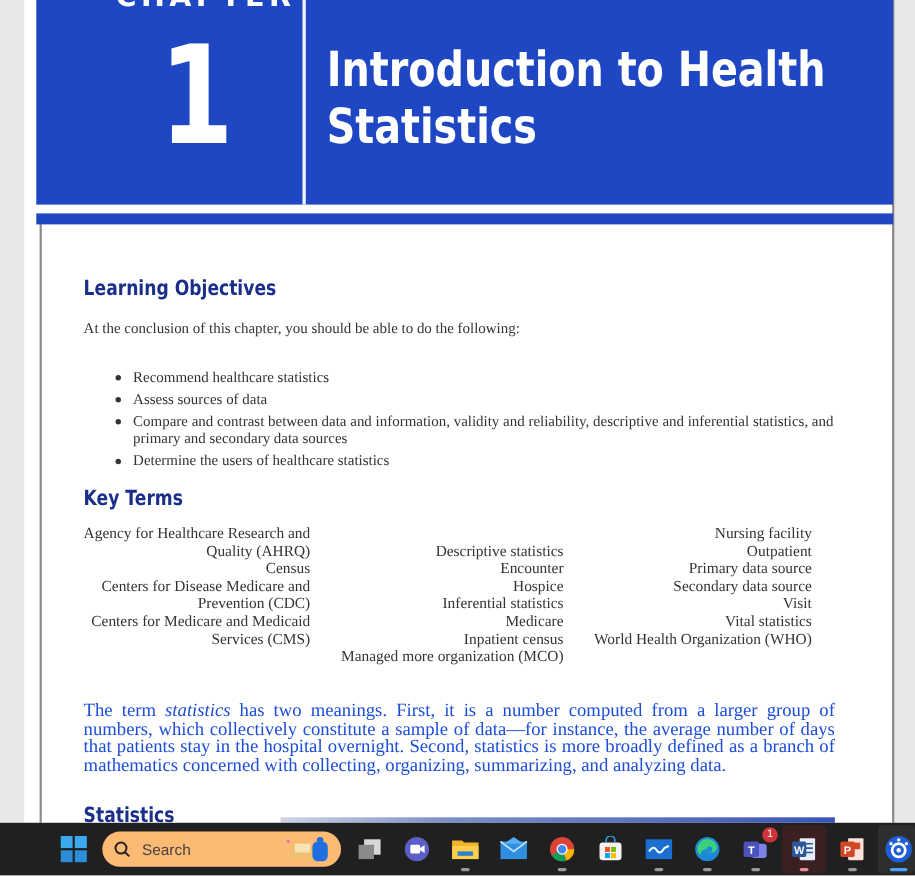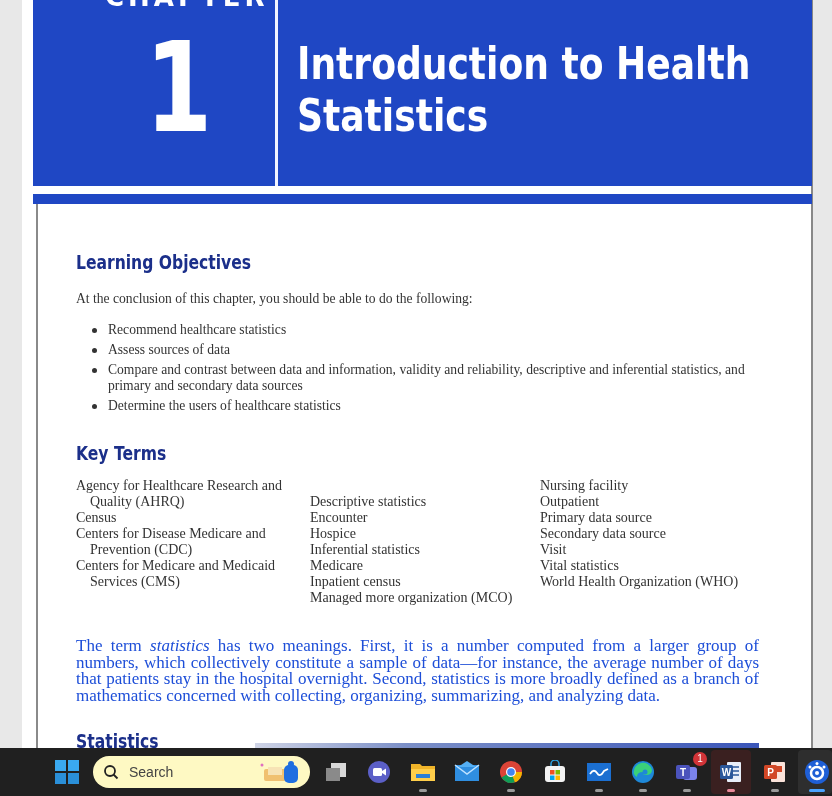--- a/index.html
+++ b/index.html
@@ -34,34 +34,34 @@
     font-family:"DejaVu Sans", sans-serif; font-weight:bold; font-size:44px; line-height:52px;
     transform:scaleX(0.82); transform-origin:left top; white-space:nowrap;
   }
   .banner-stripe { position:absolute; left:33px; top:194px; width:779px; height:10px; background:#1f47c4; }
   .h-section {
     position:absolute; color:#1b2f8a;
     font-family:"DejaVu Sans", sans-serif; font-weight:bold; font-size:19px;
     transform:scaleX(0.82); transform-origin:left top; white-space:nowrap;
   }
   .para { position:absolute; color:#333; font-size:13.6px; line-height:16px; }
-  .bullets { position:absolute; left:90px; top:322px; width:680px; margin:0; padding:0; list-style:none; }
+  .bullets { position:absolute; left:90px; top:322px; width:680px; margin:13px; padding:0; list-style:none; }
   .bullets li { position:relative; padding-left:18px; color:#333; font-size:13.6px; line-height:16px; margin-bottom:4px; }
   .bullets li::before { content:""; position:absolute; left:2px; top:6px; width:5px; height:5px; border-radius:50%; background:#333; }
-  .terms-col { position:absolute; top:478px; color:#333; font-size:14px; line-height:16px; }
+  .terms-col { position:absolute; top:478px; color:#333; font-size:14px; line-height:16px;text-align:right; }
   .terms-col div { white-space:nowrap; }
   .terms-col .indent { padding-left:14px; }
   .body-text { position:absolute; left:76px; top:638px; width:683px; color:#1d4ed8; font-size:17px; line-height:16.5px; text-align:justify; }
   .stats-bar { position:absolute; left:255px; top:743px; width:504px; height:6px; background:linear-gradient(90deg,#cfd4e6 0%, #7b8fc7 30%, #3a55b8 100%); }
 
   .taskbar { position:absolute; left:0; top:748px; width:832px; height:48px; background:#202020; }
   .tb-item { position:absolute; top:8px; width:32px; height:32px; display:flex; align-items:center; justify-content:center; }
   .tb-dot { position:absolute; bottom:-4px; left:12px; width:8px; height:3px; border-radius:2px; background:#9a9a9a; }
   .search-box {
-    position:absolute; left:93px; top:8px; width:217px; height:32px; border-radius:16px; background:#fef9c3;
+    position:absolute; left:93px; top:8px; width:217px; height:32px; border-radius:16px; background:#fdba74;
     display:flex; align-items:center;
   }
   .search-label { position:absolute; left:36px; top:8px; color:#444; font-family:"Liberation Sans", sans-serif; font-size:14px; }
   .badge { position:absolute; top:-4px; right:-4px; width:14px; height:14px; border-radius:50%; background:#d13438; color:#fff; font-family:"Liberation Sans", sans-serif; font-size:10px; line-height:14px; text-align:center; }
   .active-bg { position:absolute; top:2px; width:40px; height:44px; border-radius:4px; }
 </style>
 </head>
 <body>
 
 <div class="viewer">

